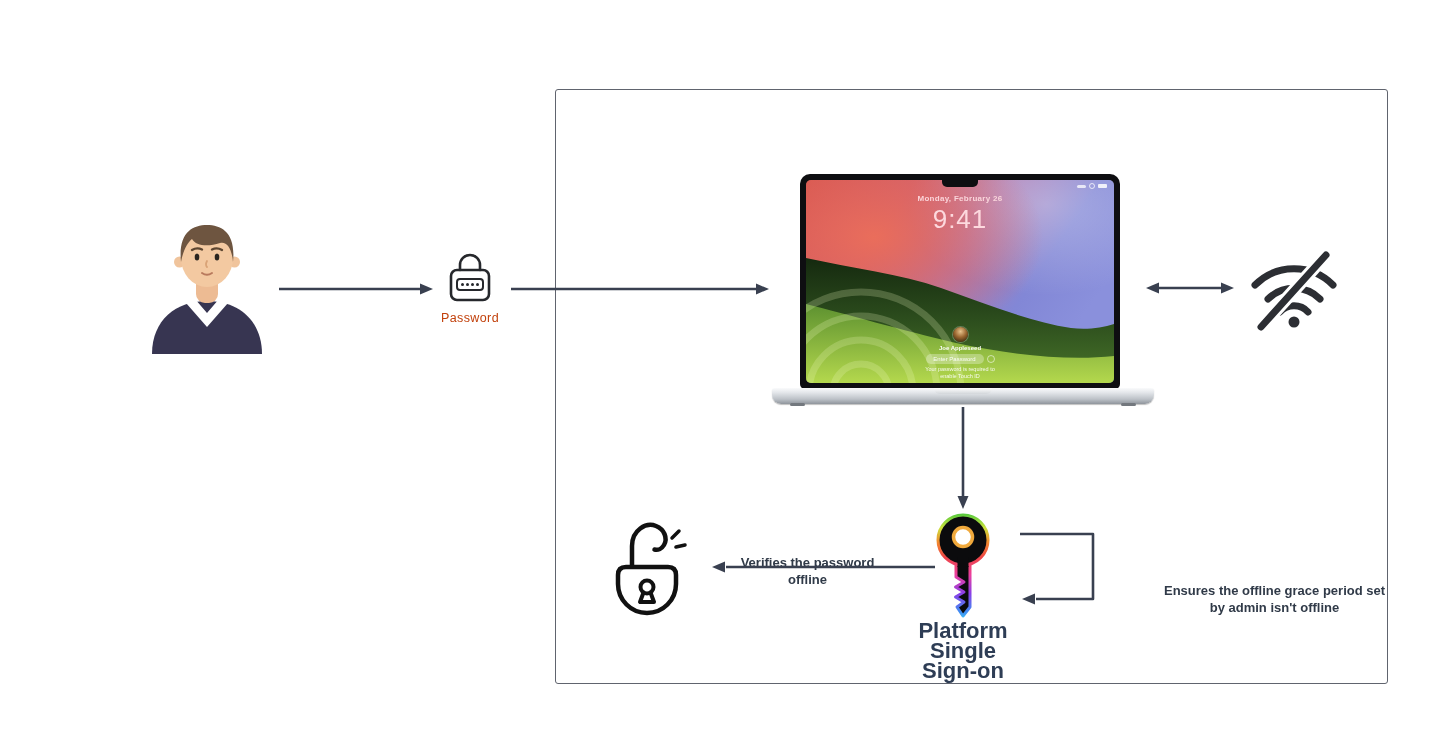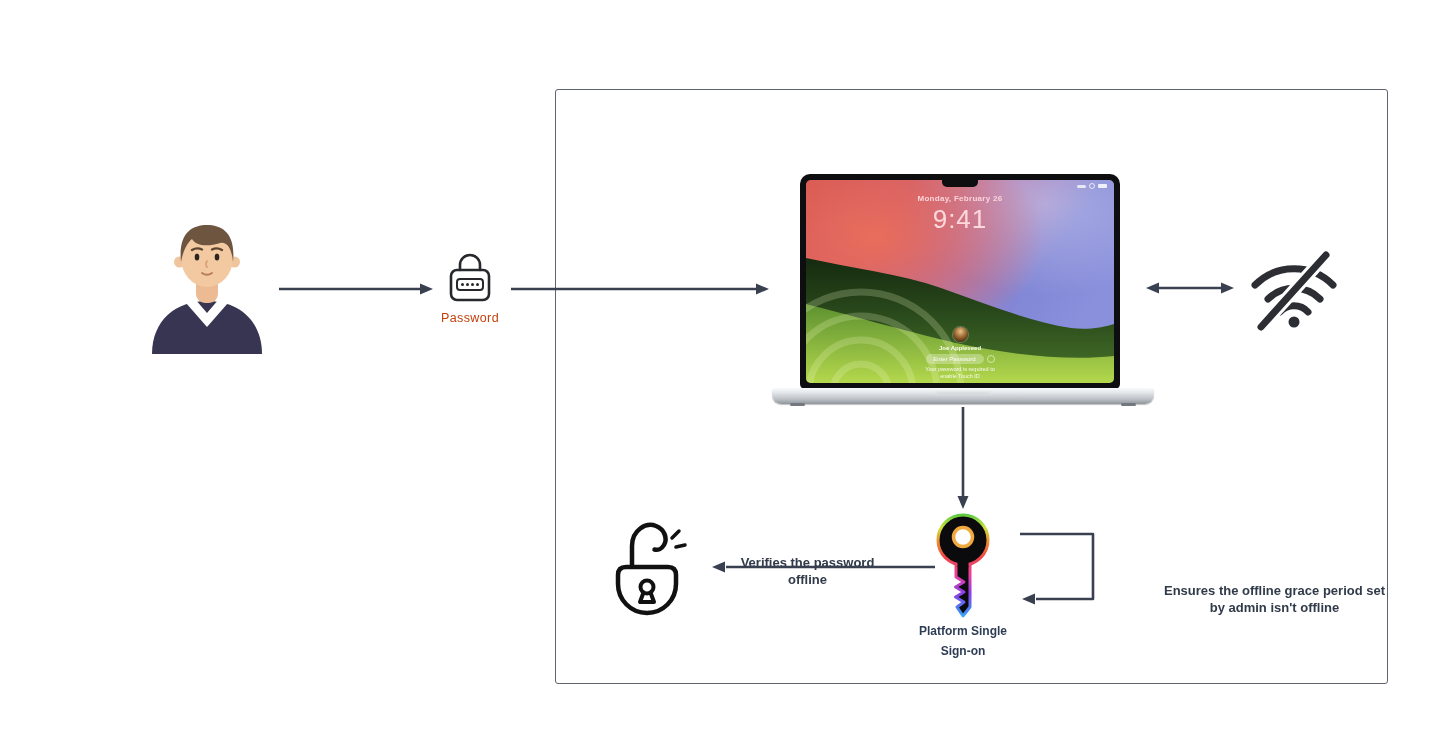--- a/index.html
+++ b/index.html
@@ -5,21 +5,21 @@
   html,body{margin:0;padding:0;background:#fff;}
   .canvas{position:relative;width:1434px;height:748px;background:#ffffff;overflow:hidden;
           font-family:"Liberation Sans",sans-serif;}
   .abs{position:absolute;}
 
   
   .boundary{left:555px;top:89px;width:831px;height:593px;border:1.5px solid #60646e;border-radius:3px;}
 
   
   .note{font-weight:bold;font-size:13px;line-height:17px;color:#303a48;text-align:center;}
-  .psso-label{font-weight:bold;font-size:12px;line-height:20px;color:#2e3d55;text-align:center;}
+  .psso-label{font-weight:bold;font-size:22px;line-height:20px;color:#2e3d55;text-align:center;}
   .pw-label{font-size:12.5px;letter-spacing:.4px;color:#c2410c;text-align:center;}
 
   
   .mac-screen{left:800px;top:174px;width:320px;height:215px;background:#0e0e11;
               border-radius:10px 10px 5px 5px;padding:6px;box-sizing:border-box;}
   .mac-display{position:relative;width:100%;height:100%;border-radius:5px;overflow:hidden;background:#333;}
   .mac-display > svg{position:absolute;inset:0;width:100%;height:100%;}
   .notch{position:absolute;top:0;left:50%;transform:translateX(-50%);width:36px;height:7px;
          background:#0e0e11;border-radius:0 0 5px 5px;z-index:6;}
   .menubar{position:absolute;top:3px;right:7px;display:flex;gap:3px;align-items:center;z-index:5;}

